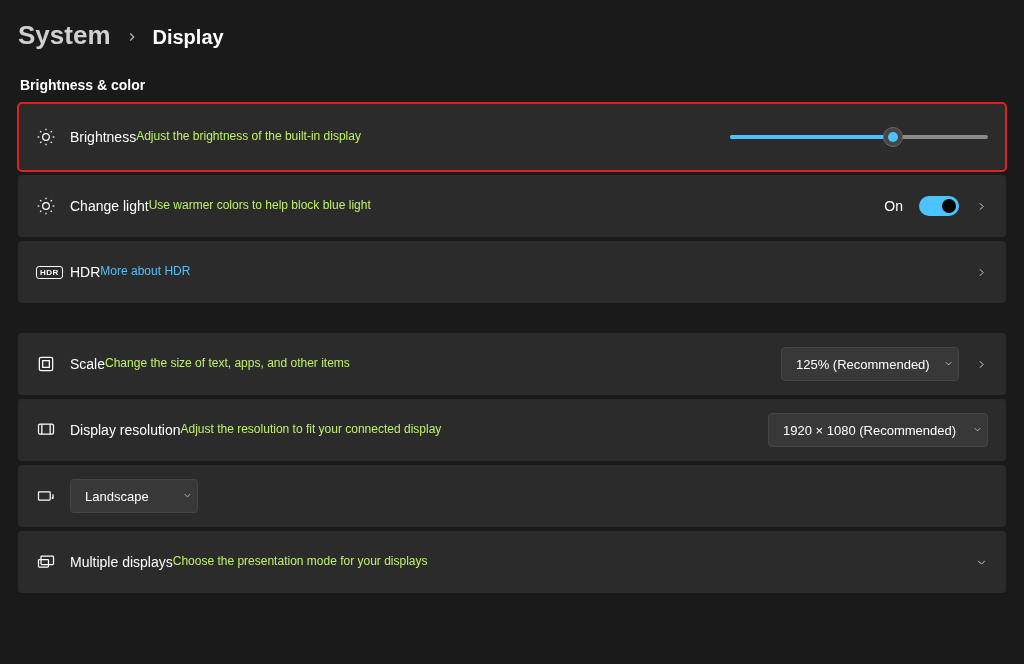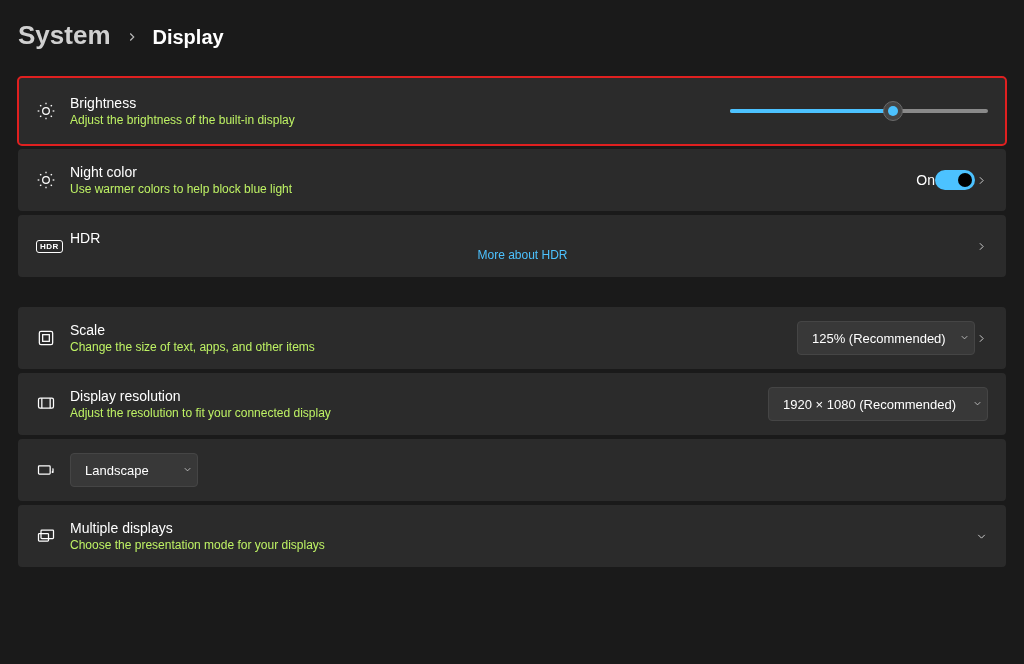--- a/index.html
+++ b/index.html
@@ -72,40 +72,41 @@
   }
   .icon-slot svg {
     width: 20px;
     height: 20px;
     stroke: currentColor;
     fill: none;
     stroke-width: 1.5;
   }
   .title-block {
     display: flex;
-    flex-direction: column;
+    flex-direction: row;
     flex: 1 1 auto;
   }
   .title {
     font-size: 14px;
     color: #ffffff;
     line-height: 1.3;
   }
   .subtitle {
     font-size: 12px;
     color: #bef264;
     line-height: 1.4;
   }
   .subtitle.link {
     color: #4cc2ff;
     text-align: center;
   }
   .controls {
     display: flex;
     align-items: center;
+    gap: 16px;
   }
   .chevron {
     color: #cfcfcf;
     display: flex;
     align-items: center;
   }
   .chevron svg {
     width: 13px;
     height: 13px;
     stroke: currentColor;
@@ -219,20 +220,21 @@
   <div class="breadcrumb">
     <span class="breadcrumb-parent">System</span>
     <span class="breadcrumb-sep">
       <svg viewBox="0 0 24 24" width="14" height="14" fill="none" stroke="#bbb" stroke-width="2">
           <path d="M9 6l6 6-6 6"></path>
         </svg>
     </span>
     <span class="breadcrumb-current">Display</span>
   </div>
 
+  <div class="section-label">Brightness &amp; color</div>
 
   <div class="card-stack">
 
     <div class="card highlight" style="min-height:68px;">
       <div class="icon-slot">
         <svg viewBox="0 0 24 24">
             <circle cx="12" cy="12" r="4"></circle>
             <line x1="12" y1="2" x2="12" y2="4"></line>
             <line x1="12" y1="20" x2="12" y2="22"></line>
             <line x1="4.93" y1="4.93" x2="6.34" y2="6.34"></line>
@@ -265,21 +267,21 @@
             <line x1="12" y1="20" x2="12" y2="22"></line>
             <line x1="4.93" y1="4.93" x2="6.34" y2="6.34"></line>
             <line x1="17.66" y1="17.66" x2="19.07" y2="19.07"></line>
             <line x1="2" y1="12" x2="4" y2="12"></line>
             <line x1="20" y1="12" x2="22" y2="12"></line>
             <line x1="4.93" y1="19.07" x2="6.34" y2="17.66"></line>
             <line x1="17.66" y1="6.34" x2="19.07" y2="4.93"></line>
           </svg>
       </div>
       <div class="title-block">
-        <span class="title">Night color</span>
+        <span class="title">Change light</span>
         <span class="subtitle">Use warmer colors to help block blue light</span>
       </div>
       <div class="controls">
         <span class="toggle-label">On</span>
         <div class="toggle"></div>
         <div class="chevron">
           <svg viewBox="0 0 24 24">
               <path d="M9 6l6 6-6 6"></path>
             </svg>
         </div>

